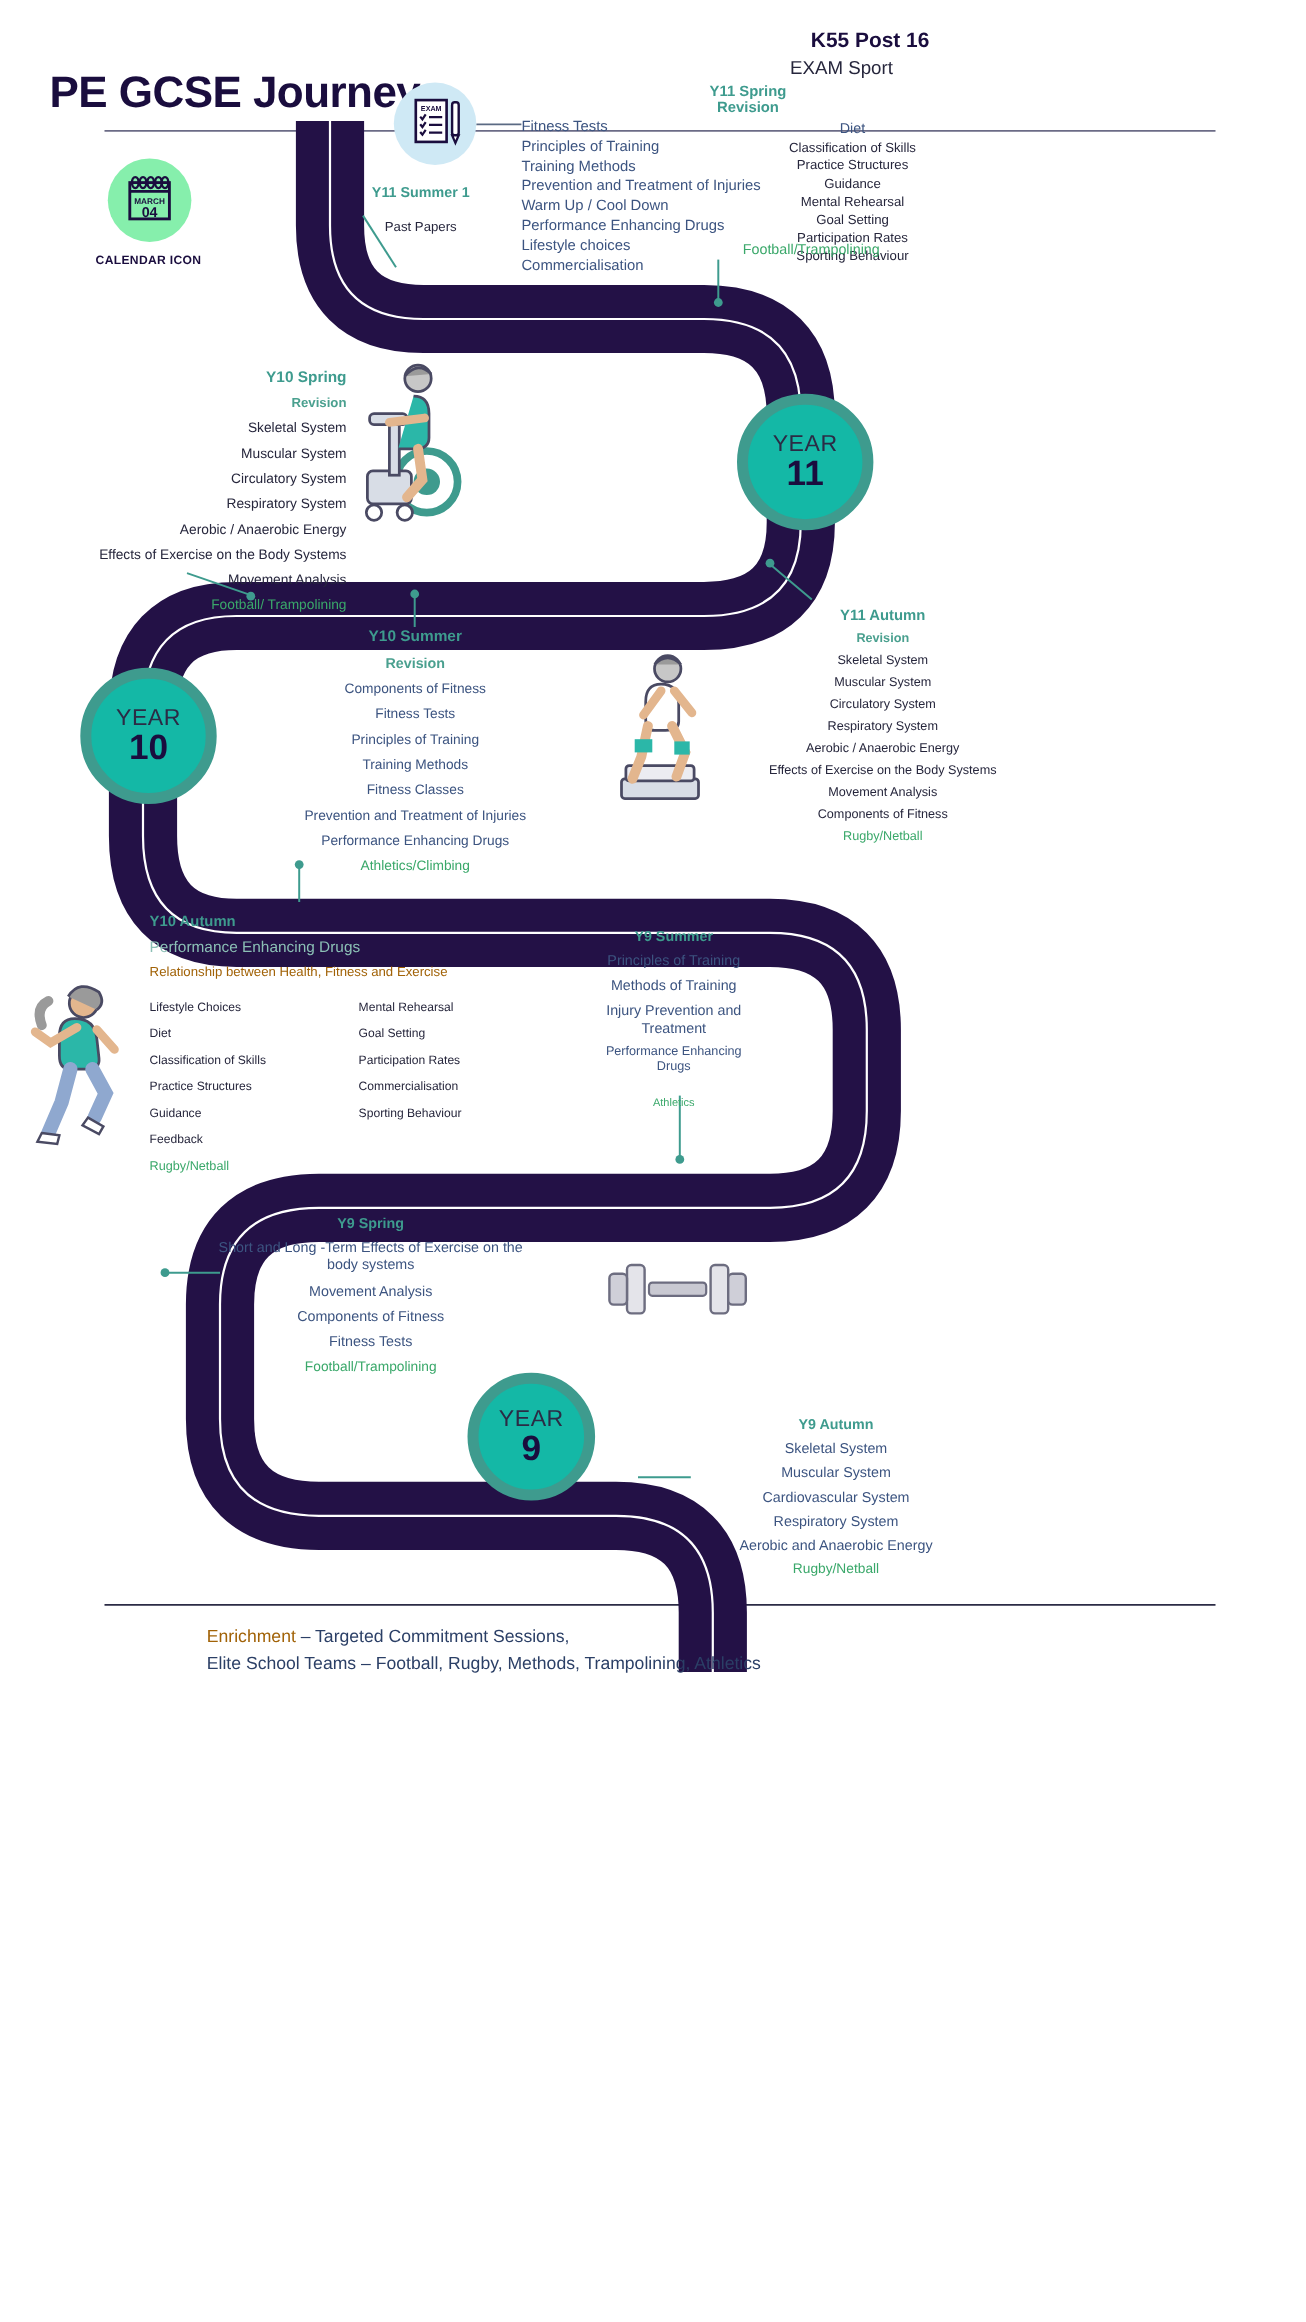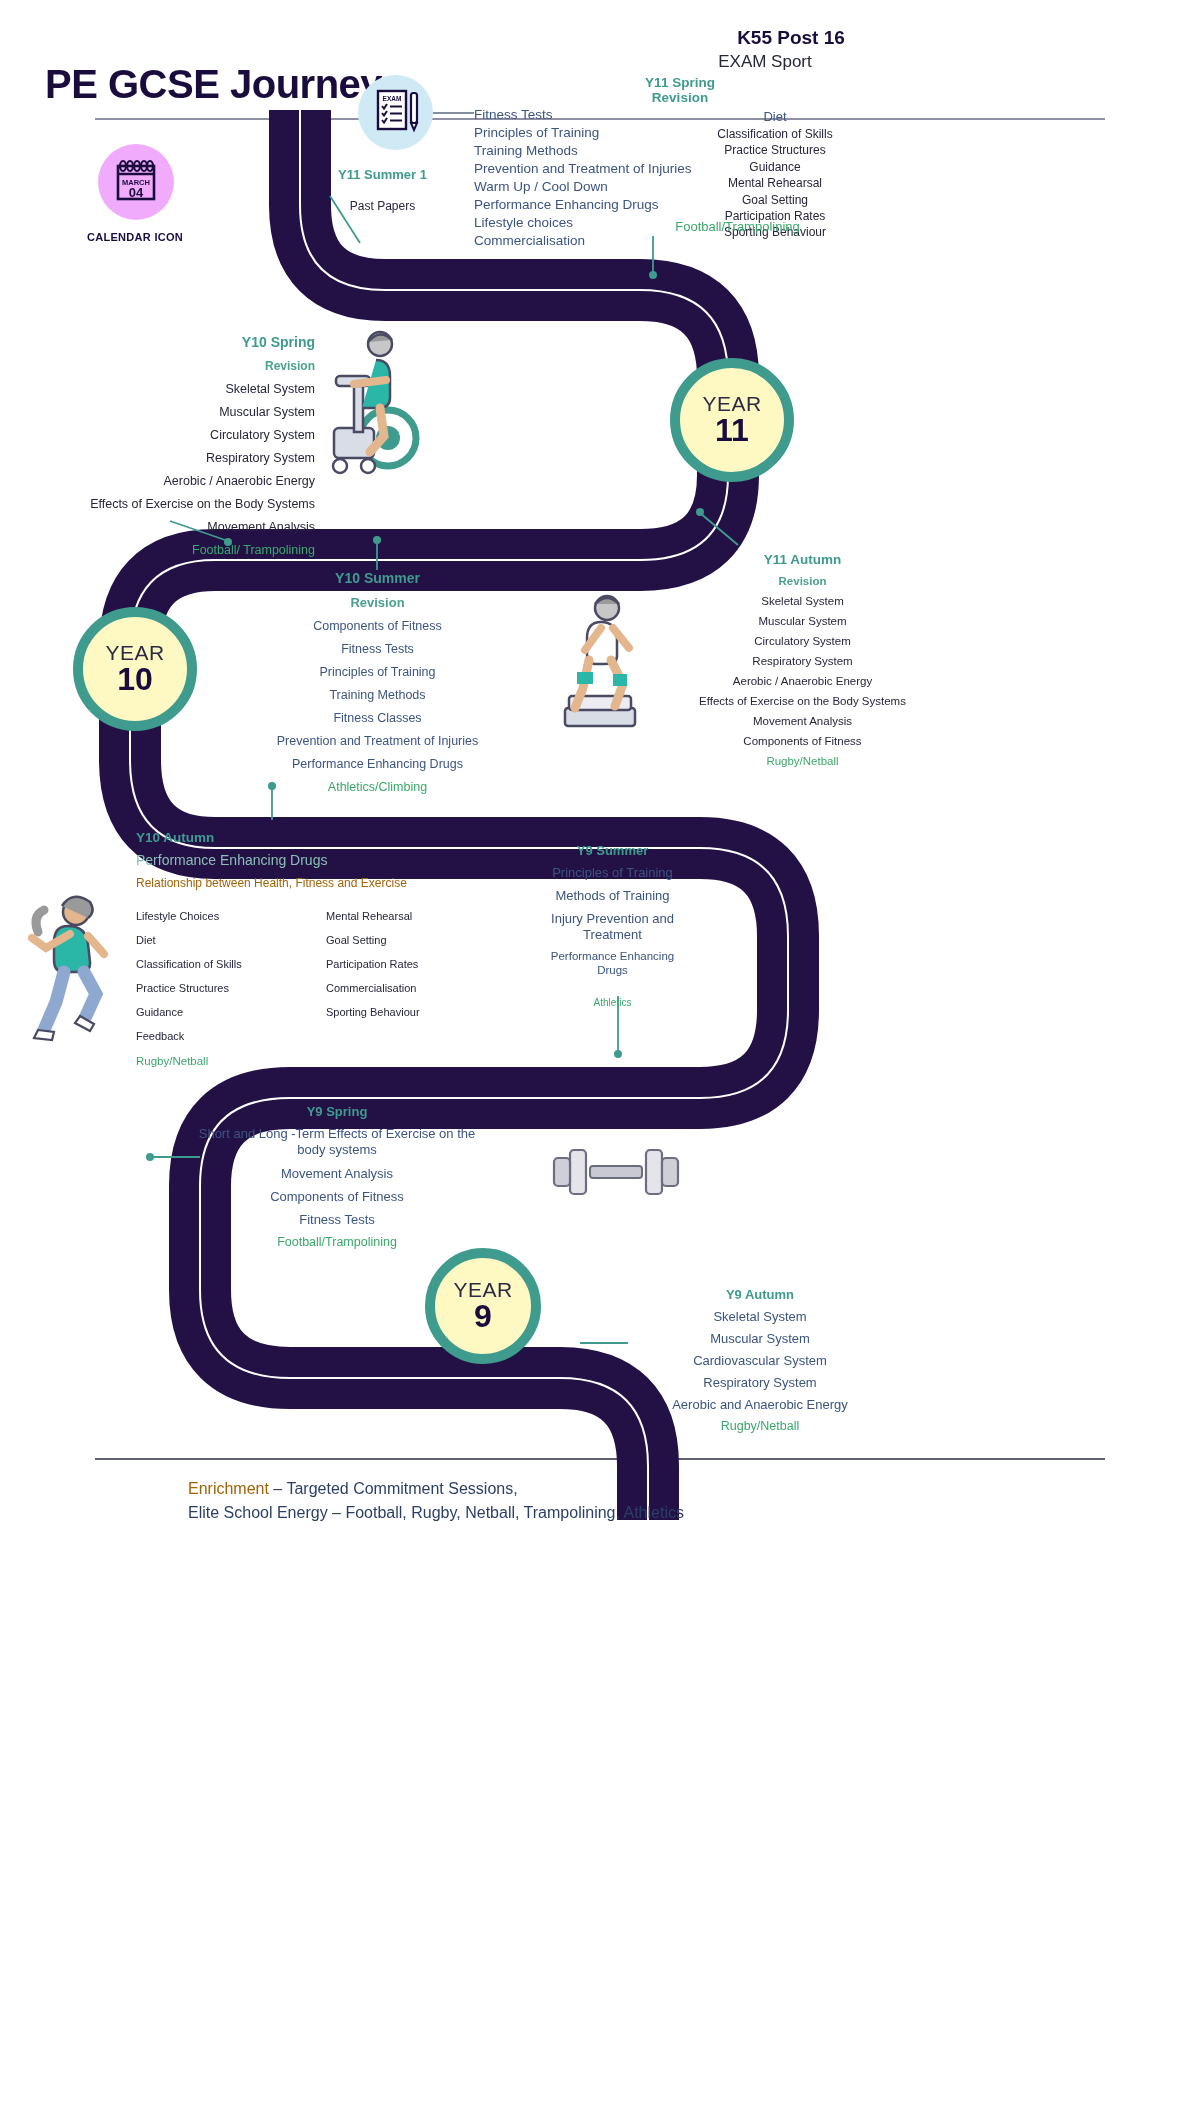--- a/index.html
+++ b/index.html
@@ -26,34 +26,34 @@
   #ctec-sub{
     left:645px; top:52px; width:240px; text-align:center;
     font-size:17px; color:#26263c;
   }
 
   
   #road-svg{left:0;top:0;}
 
   
   .year-badge{
-    border-radius:50%; background:#fef9c3; border:10px solid #3e9b8e;
+    border-radius:50%; background:#14b8a6; border:10px solid #3e9b8e;
     display:flex; flex-direction:column; align-items:center; justify-content:center;
     box-sizing:border-box;
     text-align:center;
   }
   .year-word{font-size:21px; color:#2b2b45; letter-spacing:.5px; line-height:1;}
   .year-num{font-size:32px; font-weight:bold; color:#1a0d3e; line-height:1.05;}
   #year11{left:670px; top:358px; width:124px; height:124px;}
   #year10{left:73px; top:607px; width:124px; height:124px;}
   #year9{left:425px; top:1248px; width:116px; height:116px;}
 
   
   #exam-circle{left:358px; top:75px; width:75px; height:75px; border-radius:50%; background:#cfe9f5;}
-  #calendar-circle{left:98px; top:144px; width:76px; height:76px; border-radius:50%; background:#f0abfc;}
+  #calendar-circle{left:98px; top:144px; width:76px; height:76px; border-radius:50%; background:#86efac;}
   #calendar-caption{left:60px; top:231px; width:150px; text-align:center; font-size:11px; font-weight:bold; color:#1a0d3e; letter-spacing:.3px;}
 
   
   .blk{position:absolute;}
   .hd{font-weight:bold; color:#3e9b8e;}
   .sub-rev{font-weight:bold; color:#4aa08f;}
   .item{color:#26263c;}
   .item-blue{color:#3c5480;}
   .sport{color:#3aa86a;}
   .ctr{text-align:center;}
@@ -428,16 +428,16 @@
     <div class="item">Cardiovascular System</div>
     <div class="item">Respiratory System</div>
     <div class="item">Aerobic and Anaerobic Energy</div>
     <div class="sport">Rugby/Netball</div>
   </div>
 
   <div id="footer" class="abs">
     <div>
       <span class="enrich">Enrichment</span><span> – Targeted Commitment Sessions,</span>
     </div>
-    <div>Elite School Energy – Football, Rugby, Netball, Trampolining, Athletics</div>
+    <div>Elite School Teams – Football, Rugby, Methods, Trampolining, Athletics</div>
   </div>
 
 </div>
 
 </body></html>

